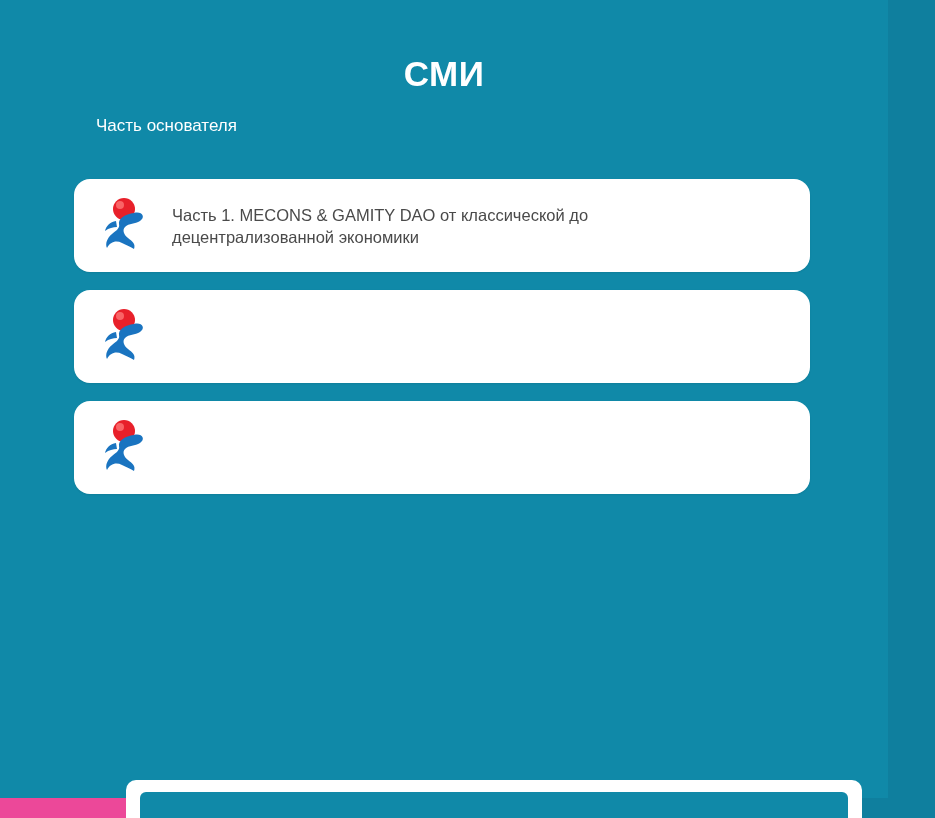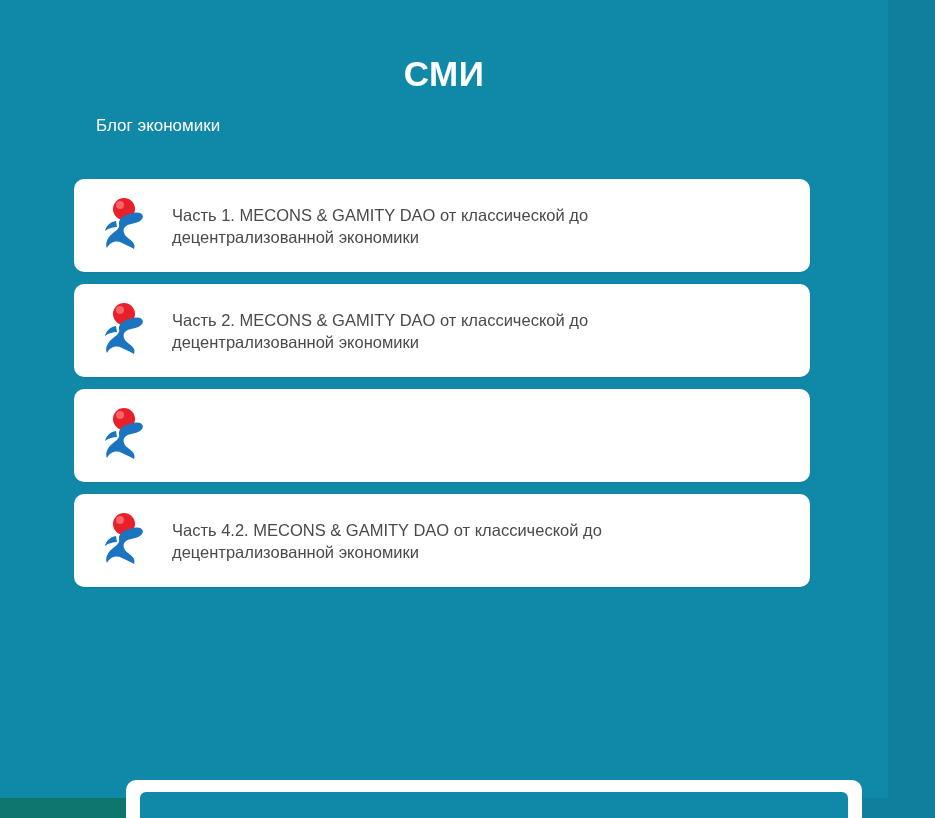--- a/index.html
+++ b/index.html
@@ -10,21 +10,21 @@
     width: 935px;
     height: 818px;
     background: #0f7f9e;
     font-family: "Liberation Sans", sans-serif;
     overflow: hidden;
   }
   .page {
     position: relative;
     width: 759px;
     height: 818px;
-    background: #0f766e;
+    background: #ec4899;
   }
   
   .content-panel {
     position: absolute;
     left: 0;
     top: 0;
     width: 888px;
     height: 798px;
     background: #1089a8;
   }
@@ -51,22 +51,22 @@
     left: 74px;
     top: 179px;
     width: 736px;
   }
   .card {
     position: relative;
     box-sizing: border-box;
     width: 736px;
     height: 93px;
     background: #ffffff;
-    border-radius: 10px;
-    margin-bottom: 12px;
+    border-radius: 16px;
+    margin-bottom: 18px;
     display: flex;
     align-items: center;
     padding-left: 22px;
     padding-right: 20px;
     box-shadow: 0 1px 2px rgba(0,0,0,0.08);
   }
   .card-logo {
     flex: 0 0 auto;
     width: 62px;
     height: 58px;
@@ -100,21 +100,21 @@
   }
 </style>
 </head>
 <body>
 
 <div class="page">
   <div class="content-panel"></div>
 
   <div class="page-title">СМИ</div>
 
-  <div class="section-label">Блог экономики</div>
+  <div class="section-label">Часть основателя</div>
 
   <div class="cards">
 
     <div class="card">
       <div class="card-logo">
         <svg viewBox="0 0 62 58" width="62" height="58" aria-hidden="true">
           <circle cx="28" cy="12" r="11" fill="#e8202a"></circle>
           <circle cx="24" cy="8" r="4" fill="#ff7b7b" opacity="0.75"></circle>
           <path d="M38 16 C 46 14, 50 20, 44 24 C 39 27, 33 26, 29 30 C 26 33, 28 38, 32 41 C 36 44, 40 47, 38 52 C 35 50, 30 48, 26 46 C 20 43, 14 45, 11 51 C 9 47, 11 41, 16 37 C 21 33, 24 31, 23 27 C 22 22, 29 17, 38 16 Z" fill="#1a74c0"></path>
           <path d="M20 24 C 14 25, 10 29, 9 34 C 13 31, 17 30, 21 30 Z" fill="#1a74c0"></path>
@@ -125,45 +125,33 @@
 
     <div class="card">
       <div class="card-logo">
         <svg viewBox="0 0 62 58" width="62" height="58" aria-hidden="true">
           <circle cx="28" cy="12" r="11" fill="#e8202a"></circle>
           <circle cx="24" cy="8" r="4" fill="#ff7b7b" opacity="0.75"></circle>
           <path d="M38 16 C 46 14, 50 20, 44 24 C 39 27, 33 26, 29 30 C 26 33, 28 38, 32 41 C 36 44, 40 47, 38 52 C 35 50, 30 48, 26 46 C 20 43, 14 45, 11 51 C 9 47, 11 41, 16 37 C 21 33, 24 31, 23 27 C 22 22, 29 17, 38 16 Z" fill="#1a74c0"></path>
           <path d="M20 24 C 14 25, 10 29, 9 34 C 13 31, 17 30, 21 30 Z" fill="#1a74c0"></path>
         </svg>
       </div>
-      <div class="card-title">Часть 2. MECONS &amp; GAMITY DAO от классической до децентрализованной экономики</div>
     </div>
 
 
     <div class="card">
       <div class="card-logo">
         <svg viewBox="0 0 62 58" width="62" height="58" aria-hidden="true">
           <circle cx="28" cy="12" r="11" fill="#e8202a"></circle>
           <circle cx="24" cy="8" r="4" fill="#ff7b7b" opacity="0.75"></circle>
           <path d="M38 16 C 46 14, 50 20, 44 24 C 39 27, 33 26, 29 30 C 26 33, 28 38, 32 41 C 36 44, 40 47, 38 52 C 35 50, 30 48, 26 46 C 20 43, 14 45, 11 51 C 9 47, 11 41, 16 37 C 21 33, 24 31, 23 27 C 22 22, 29 17, 38 16 Z" fill="#1a74c0"></path>
           <path d="M20 24 C 14 25, 10 29, 9 34 C 13 31, 17 30, 21 30 Z" fill="#1a74c0"></path>
         </svg>
       </div>
     </div>
 
-    <div class="card">
-      <div class="card-logo">
-        <svg viewBox="0 0 62 58" width="62" height="58" aria-hidden="true">
-          <circle cx="28" cy="12" r="11" fill="#e8202a"></circle>
-          <circle cx="24" cy="8" r="4" fill="#ff7b7b" opacity="0.75"></circle>
-          <path d="M38 16 C 46 14, 50 20, 44 24 C 39 27, 33 26, 29 30 C 26 33, 28 38, 32 41 C 36 44, 40 47, 38 52 C 35 50, 30 48, 26 46 C 20 43, 14 45, 11 51 C 9 47, 11 41, 16 37 C 21 33, 24 31, 23 27 C 22 22, 29 17, 38 16 Z" fill="#1a74c0"></path>
-          <path d="M20 24 C 14 25, 10 29, 9 34 C 13 31, 17 30, 21 30 Z" fill="#1a74c0"></path>
-        </svg>
-      </div>
-      <div class="card-title">Часть 4.2. MECONS &amp; GAMITY DAO от классической до децентрализованной экономики</div>
-    </div>
 
   </div>
 
   <div class="bottom-panel">
     <div class="bottom-panel-inner"></div>
   </div>
 </div>
 
 </body></html>

